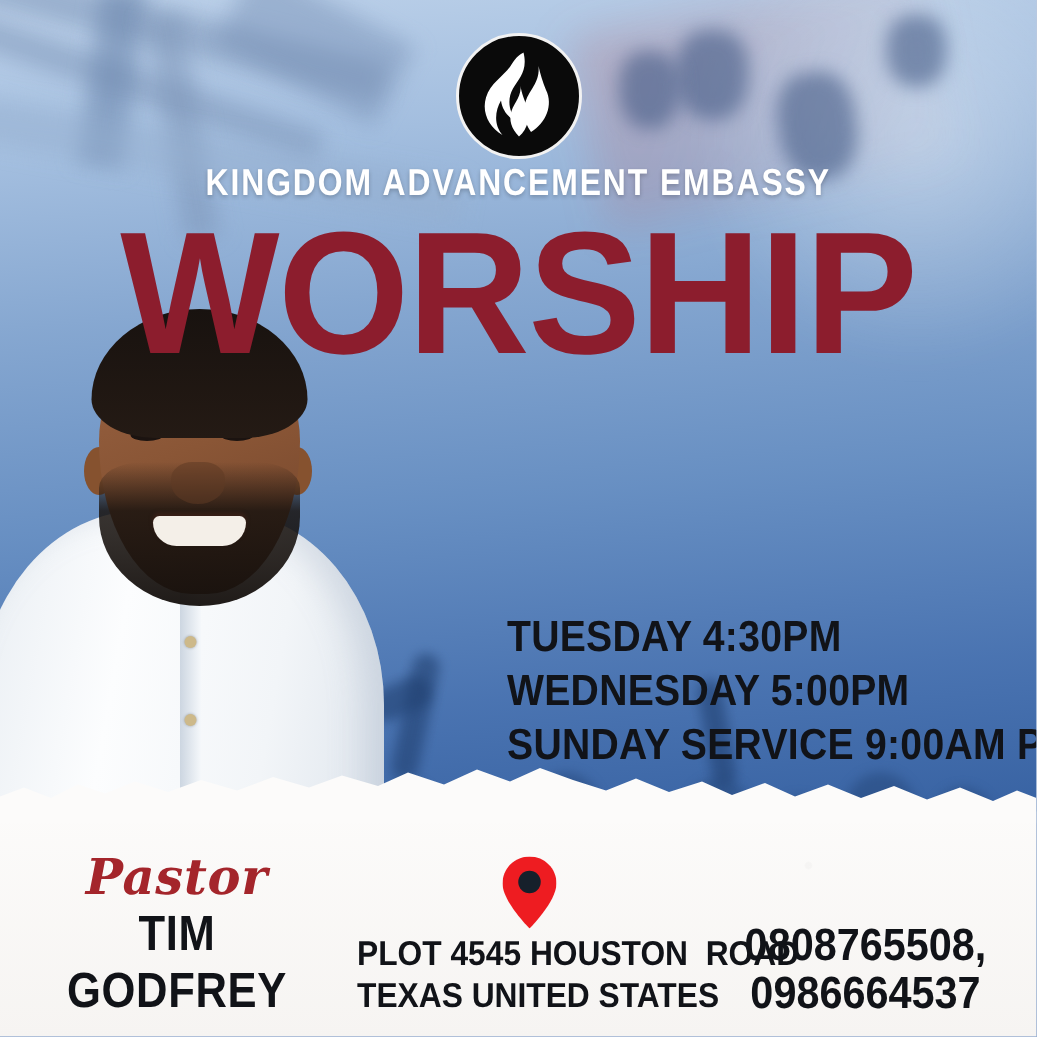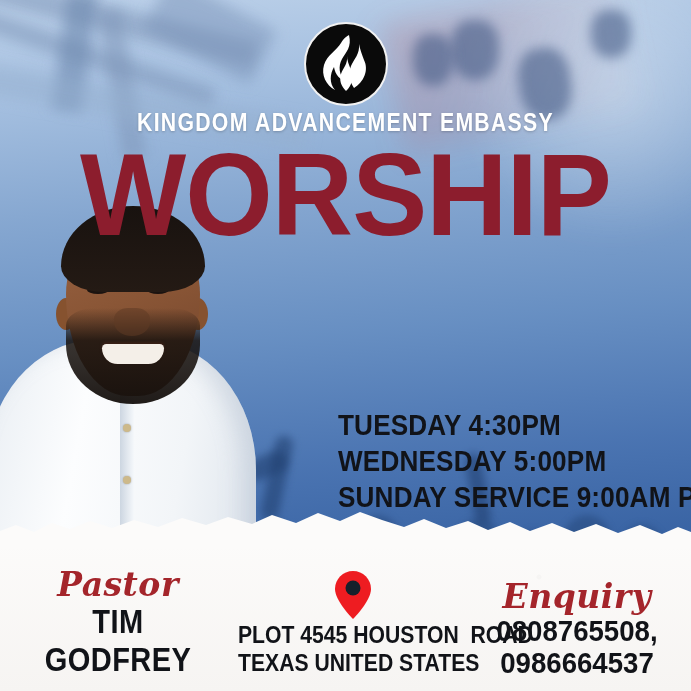--- a/index.html
+++ b/index.html
@@ -381,18 +381,17 @@
   <div class="col col-address">
     <svg class="pin" viewBox="0 0 36 48" xmlns="http://www.w3.org/2000/svg">
       <path d="M18 0 C8 0 0 8 0 18 C0 30 18 48 18 48 C18 48 36 30 36 18 C36 8 28 0 18 0 Z" fill="#ee1c21"></path>
       <circle cx="18" cy="17" r="7.5" fill="#16202b"></circle>
     </svg>
     <div class="addr-line">PLOT 4545 HOUSTON  ROAD</div>
     <div class="addr-line">TEXAS UNITED STATES</div>
   </div>
 
   <div class="col col-enquiry">
-    <div class="script">Enquiry</div>
     <div class="phone">0808765508,</div>
     <div class="phone">0986664537</div>
   </div>
 
 </div>
 
 </body></html>

